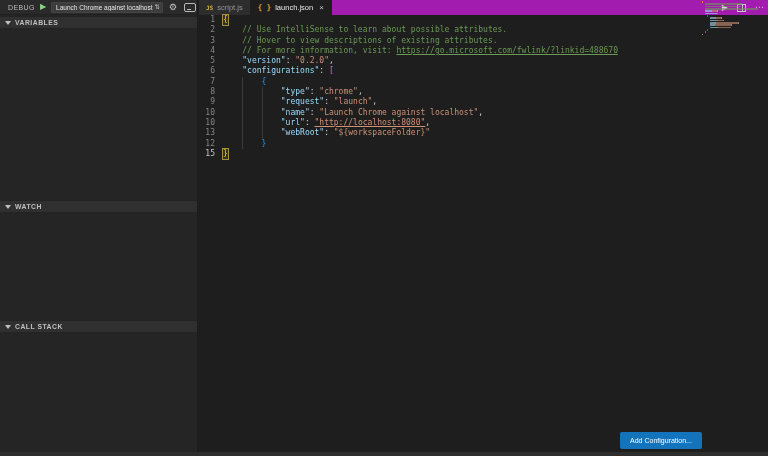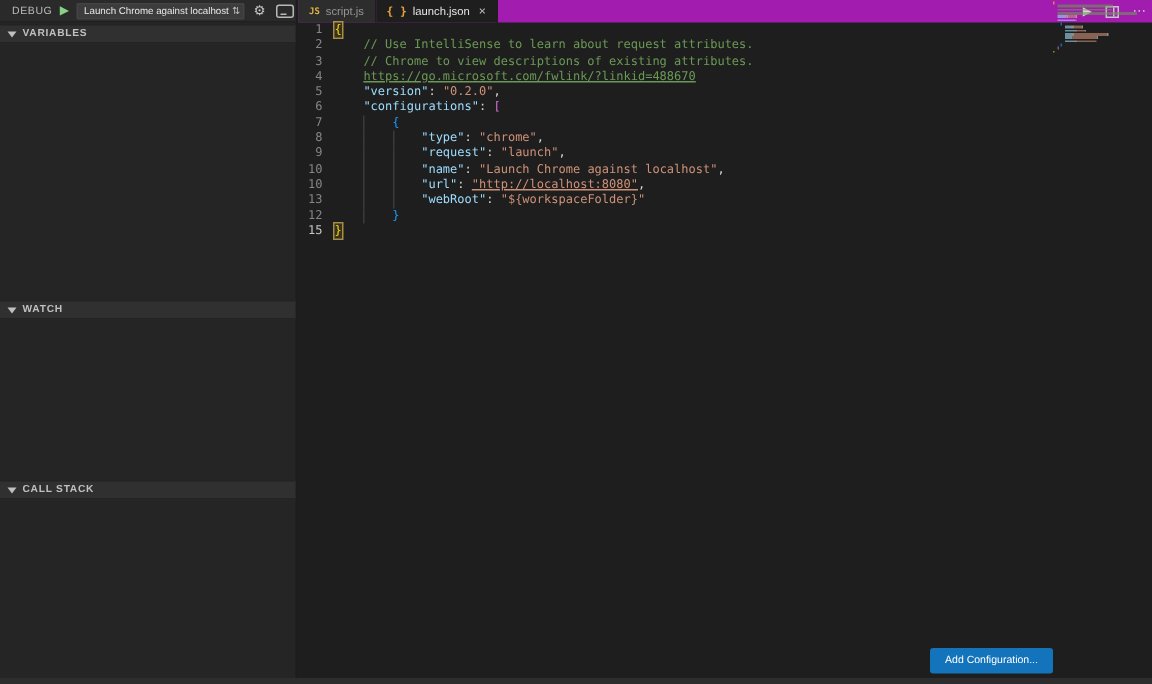--- a/index.html
+++ b/index.html
@@ -124,23 +124,23 @@
       </div>
       <div class="editor-actions">
         <span class="run-ic">▶</span>
         <span class="split-ic"></span>
         <span class="more-ic">⋯</span>
       </div>
     </div>
 
     <div class="code-area" id="code-area">
         <div class="code-line"><span class="gutter-num">1</span><span class="c-b1 tok-box">{</span></div>
-        <div class="code-line"><span class="gutter-num">2</span><span class="ind first"></span><span class="c-comment">// Use IntelliSense to learn about request attributes.</span></div>
-        <div class="code-line"><span class="gutter-num">3</span><span class="ind first"></span><span class="c-comment">// Chrome to view descriptions of existing attributes.</span></div>
-        <div class="code-line"><span class="gutter-num">4</span><span class="ind first"></span><span class="c-comment tok-u">https://go.microsoft.com/fwlink/?linkid=488670</span></div>
+        <div class="code-line"><span class="gutter-num">2</span><span class="ind first"></span><span class="c-comment">// Use IntelliSense to learn about possible attributes.</span></div>
+        <div class="code-line"><span class="gutter-num">3</span><span class="ind first"></span><span class="c-comment">// Hover to view descriptions of existing attributes.</span></div>
+        <div class="code-line"><span class="gutter-num">4</span><span class="ind first"></span><span class="c-comment">// For more information, visit: </span><span class="c-comment tok-u">https://go.microsoft.com/fwlink/?linkid=488670</span></div>
         <div class="code-line"><span class="gutter-num">5</span><span class="ind first"></span><span class="c-key">"version"</span><span class="c-punct">: </span><span class="c-str">"0.2.0"</span><span class="c-punct">,</span></div>
         <div class="code-line"><span class="gutter-num">6</span><span class="ind first"></span><span class="c-key">"configurations"</span><span class="c-punct">: </span><span class="c-b2">[</span></div>
         <div class="code-line"><span class="gutter-num">7</span><span class="ind first"></span><span class="ind"></span><span class="c-b3">{</span></div>
         <div class="code-line"><span class="gutter-num">8</span><span class="ind first"></span><span class="ind"></span><span class="ind"></span><span class="c-key">"type"</span><span class="c-punct">: </span><span class="c-str">"chrome"</span><span class="c-punct">,</span></div>
         <div class="code-line"><span class="gutter-num">9</span><span class="ind first"></span><span class="ind"></span><span class="ind"></span><span class="c-key">"request"</span><span class="c-punct">: </span><span class="c-str">"launch"</span><span class="c-punct">,</span></div>
         <div class="code-line"><span class="gutter-num">10</span><span class="ind first"></span><span class="ind"></span><span class="ind"></span><span class="c-key">"name"</span><span class="c-punct">: </span><span class="c-str">"Launch Chrome against localhost"</span><span class="c-punct">,</span></div>
         <div class="code-line"><span class="gutter-num">10</span><span class="ind first"></span><span class="ind"></span><span class="ind"></span><span class="c-key">"url"</span><span class="c-punct">: </span><span class="c-str tok-u">"http://localhost:8080"</span><span class="c-punct">,</span></div>
         <div class="code-line"><span class="gutter-num">13</span><span class="ind first"></span><span class="ind"></span><span class="ind"></span><span class="c-key">"webRoot"</span><span class="c-punct">: </span><span class="c-str">"${workspaceFolder}"</span></div>
         <div class="code-line"><span class="gutter-num">12</span><span class="ind first"></span><span class="ind"></span><span class="c-b3">}</span></div>
         <div class="code-line cur"><span class="gutter-num">15</span><span class="c-b1 tok-box">}</span></div>

